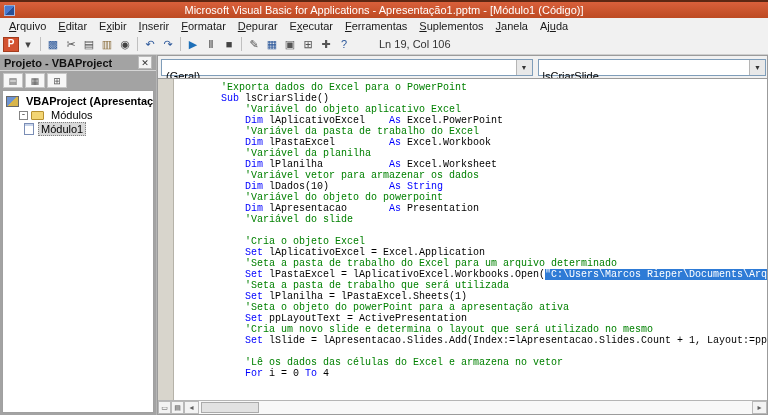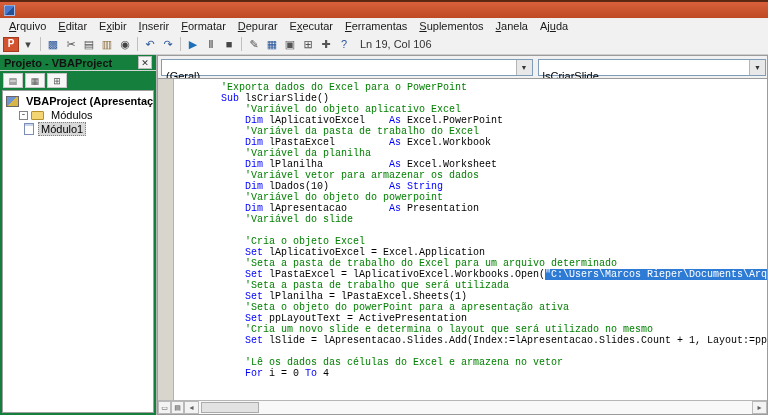--- a/index.html
+++ b/index.html
@@ -18,27 +18,27 @@
   
   .menubar{height:16px;flex:none;display:flex;align-items:center;background:#f1f1f1;padding-left:3px;}
   .menu-item{font-size:11px;color:#1a1a1a;padding:1px 6px;white-space:nowrap;}
   .menu-item u{text-decoration:underline;}
 
   
   .toolbar{height:21px;flex:none;display:flex;align-items:center;background:#f1f1f1;border-bottom:1px solid #cfcfcf;padding-left:3px;}
   .tbtn{width:18px;height:17px;display:flex;align-items:center;justify-content:center;font-size:11px;border:1px solid transparent;margin:0 0px;flex:none;}
   .tbtn span{line-height:1;}
   .tsep{width:1px;height:14px;background:#c0c0c0;margin:0 3px;flex:none;}
-  .lncol{font-size:11px;color:#333;margin-left:7px;white-space:nowrap;}
+  .lncol{font-size:11px;color:#333;margin-left:26px;white-space:nowrap;}
 
   
   .bodyrow{flex:1;display:flex;min-height:0;}
 
   
-  .project-panel{width:157px;flex:none;display:flex;flex-direction:column;border-right:1px solid #b5b5b5;background:#15803d;}
+  .project-panel{width:157px;flex:none;display:flex;flex-direction:column;border-right:1px solid #b5b5b5;background:#a3a3a3;}
   .panel-header{height:16px;flex:none;display:flex;align-items:center;justify-content:space-between;padding:0 4px;border-bottom:1px solid #d5d5d5;}
   .panel-title{font-size:11px;font-weight:bold;color:#111;white-space:nowrap;overflow:hidden;}
   .panel-close{font-size:9px;color:#333;width:14px;height:13px;display:flex;align-items:center;justify-content:center;border:1px solid #bbb;background:#f5f5f5;flex:none;}
   .panel-toolbar{height:19px;flex:none;display:flex;align-items:center;gap:2px;padding:1px 3px;}
   .ptbtn{width:20px;height:15px;display:flex;align-items:center;justify-content:center;font-size:9px;color:#555;border:1px solid #c6c6c6;background:#f7f7f7;}
   .tree{flex:1;background:#fff;border:1px solid #a0a0a0;margin:0 2px 2px 2px;padding-top:3px;overflow:hidden;}
   .tree-row{height:14px;display:flex;align-items:center;font-size:11px;white-space:nowrap;overflow:hidden;}
   .expander{width:9px;height:9px;border:1px solid #848484;background:#fff;font-size:9px;line-height:7px;text-align:center;margin-right:3px;flex:none;color:#333;font-family:"Liberation Mono",monospace;}
   .ticon{flex:none;margin-right:4px;}
   .ticon-project{width:13px;height:11px;background:linear-gradient(135deg,#6d93d1 50%,#d8b54a 50%);border:1px solid #666;}
@@ -71,20 +71,21 @@
   .strack{flex:1;background:#f8f8f8;position:relative;}
   .sthumb{position:absolute;left:2px;top:1px;bottom:1px;width:58px;background:#e2e2e2;border:1px solid #ababab;}
 </style>
 </head>
 <body>
 
 <div class="window">
 
   <div class="titlebar">
     <div class="app-icon"></div>
+    <div class="title-text">Microsoft Visual Basic for Applications - Apresentação1.pptm - [Módulo1 (Código)]</div>
   </div>
 
   <div class="menubar">
       <span class="menu-item"><u>A</u>rquivo</span>
       <span class="menu-item"><u>E</u>ditar</span>
       <span class="menu-item">E<u>x</u>ibir</span>
       <span class="menu-item"><u>I</u>nserir</span>
       <span class="menu-item"><u>F</u>ormatar</span>
       <span class="menu-item"><u>D</u>epurar</span>
       <span class="menu-item">E<u>x</u>ecutar</span>

